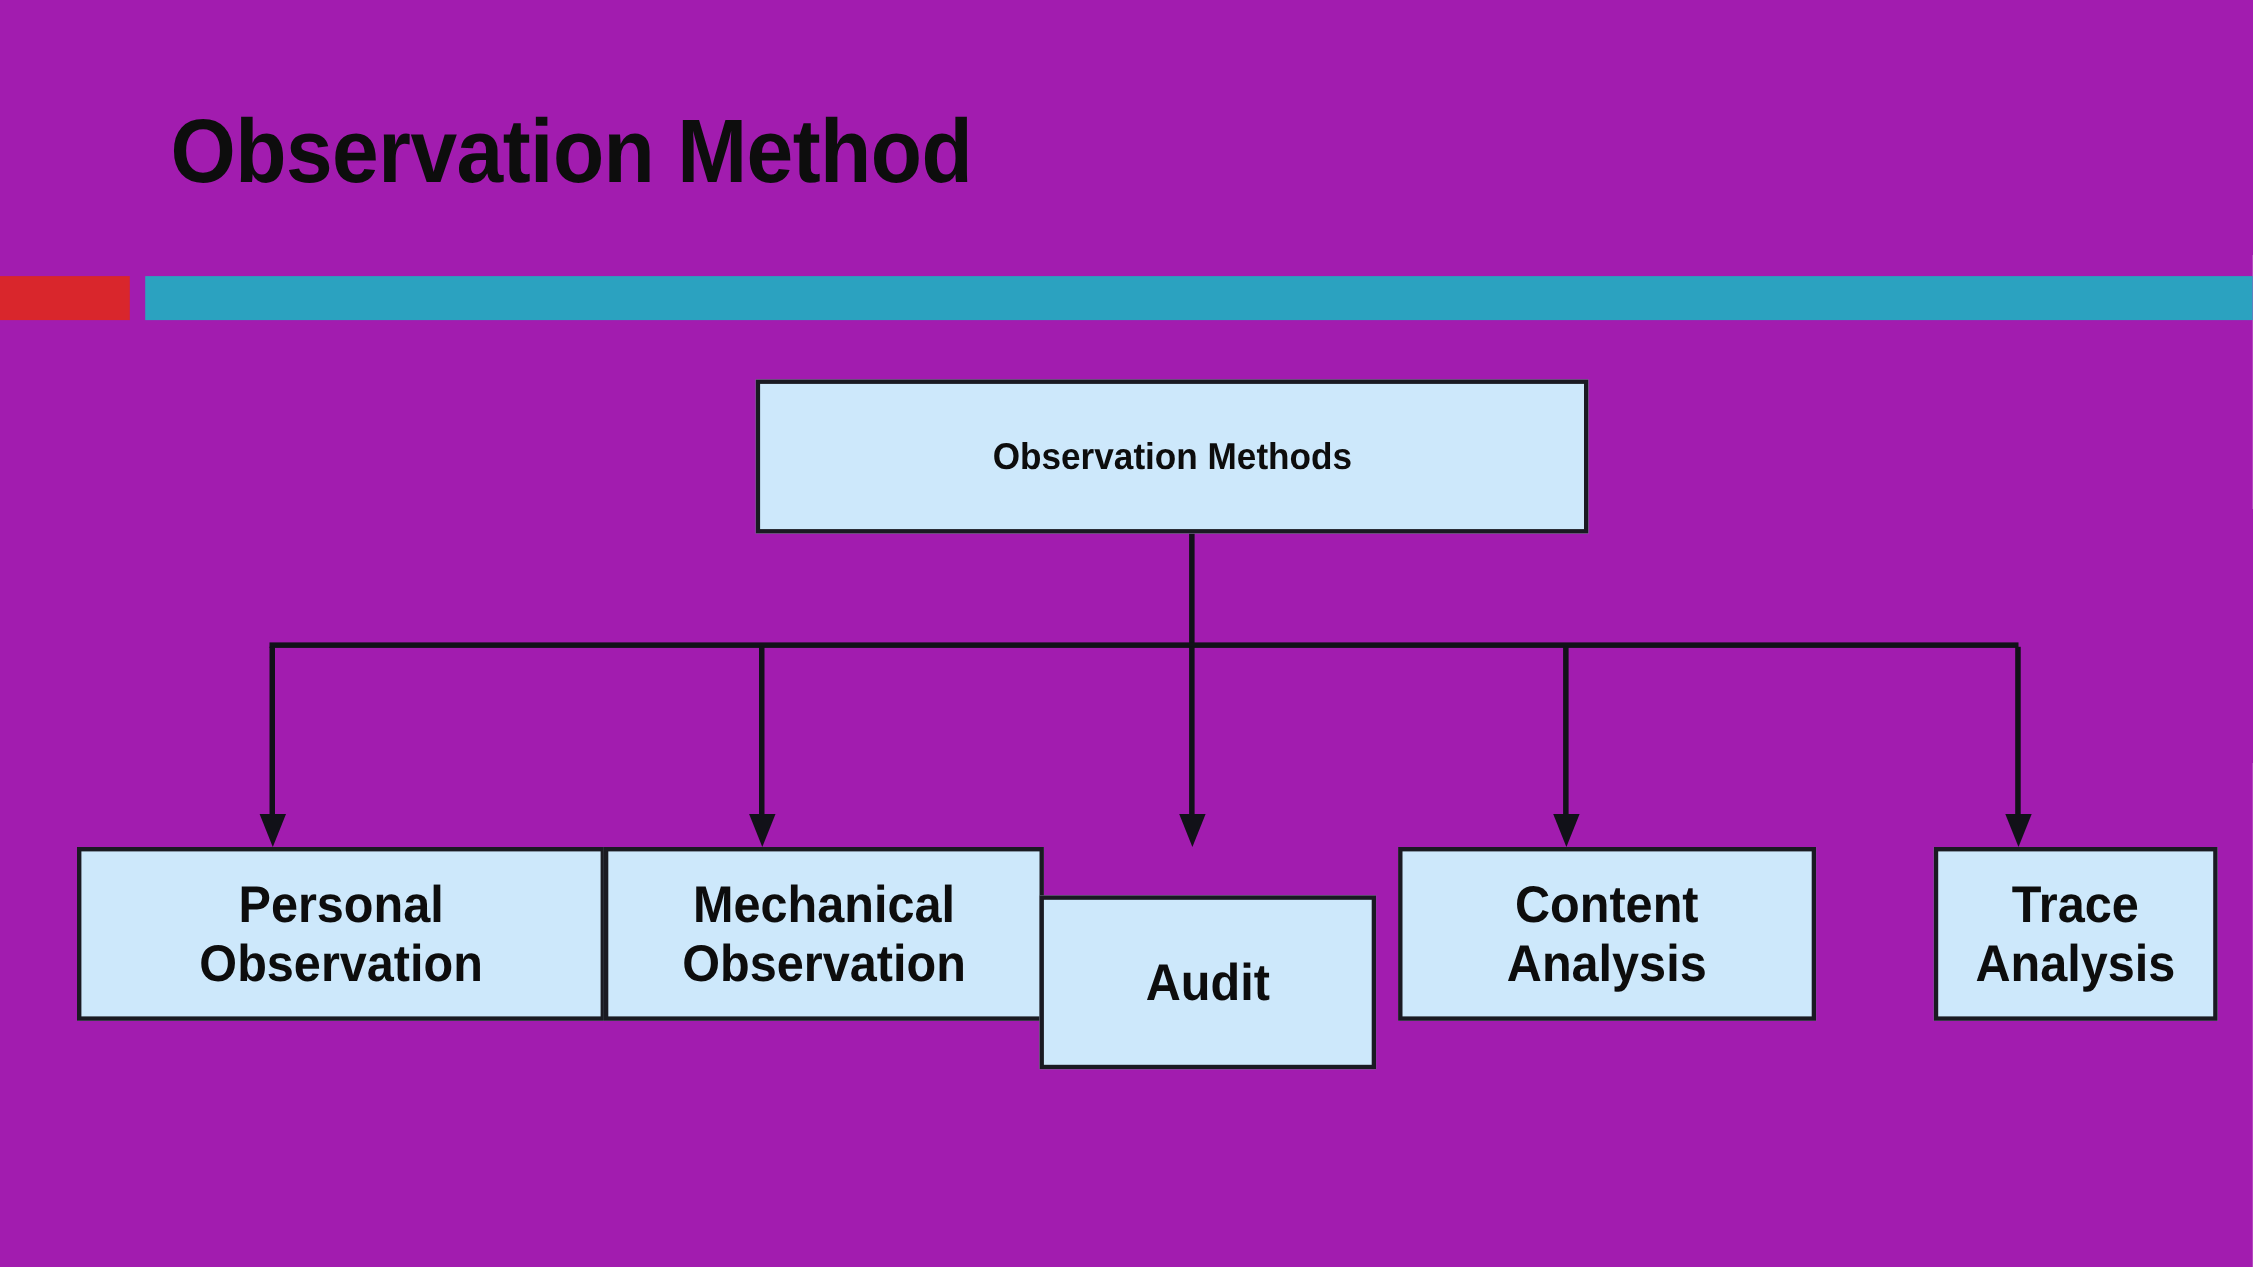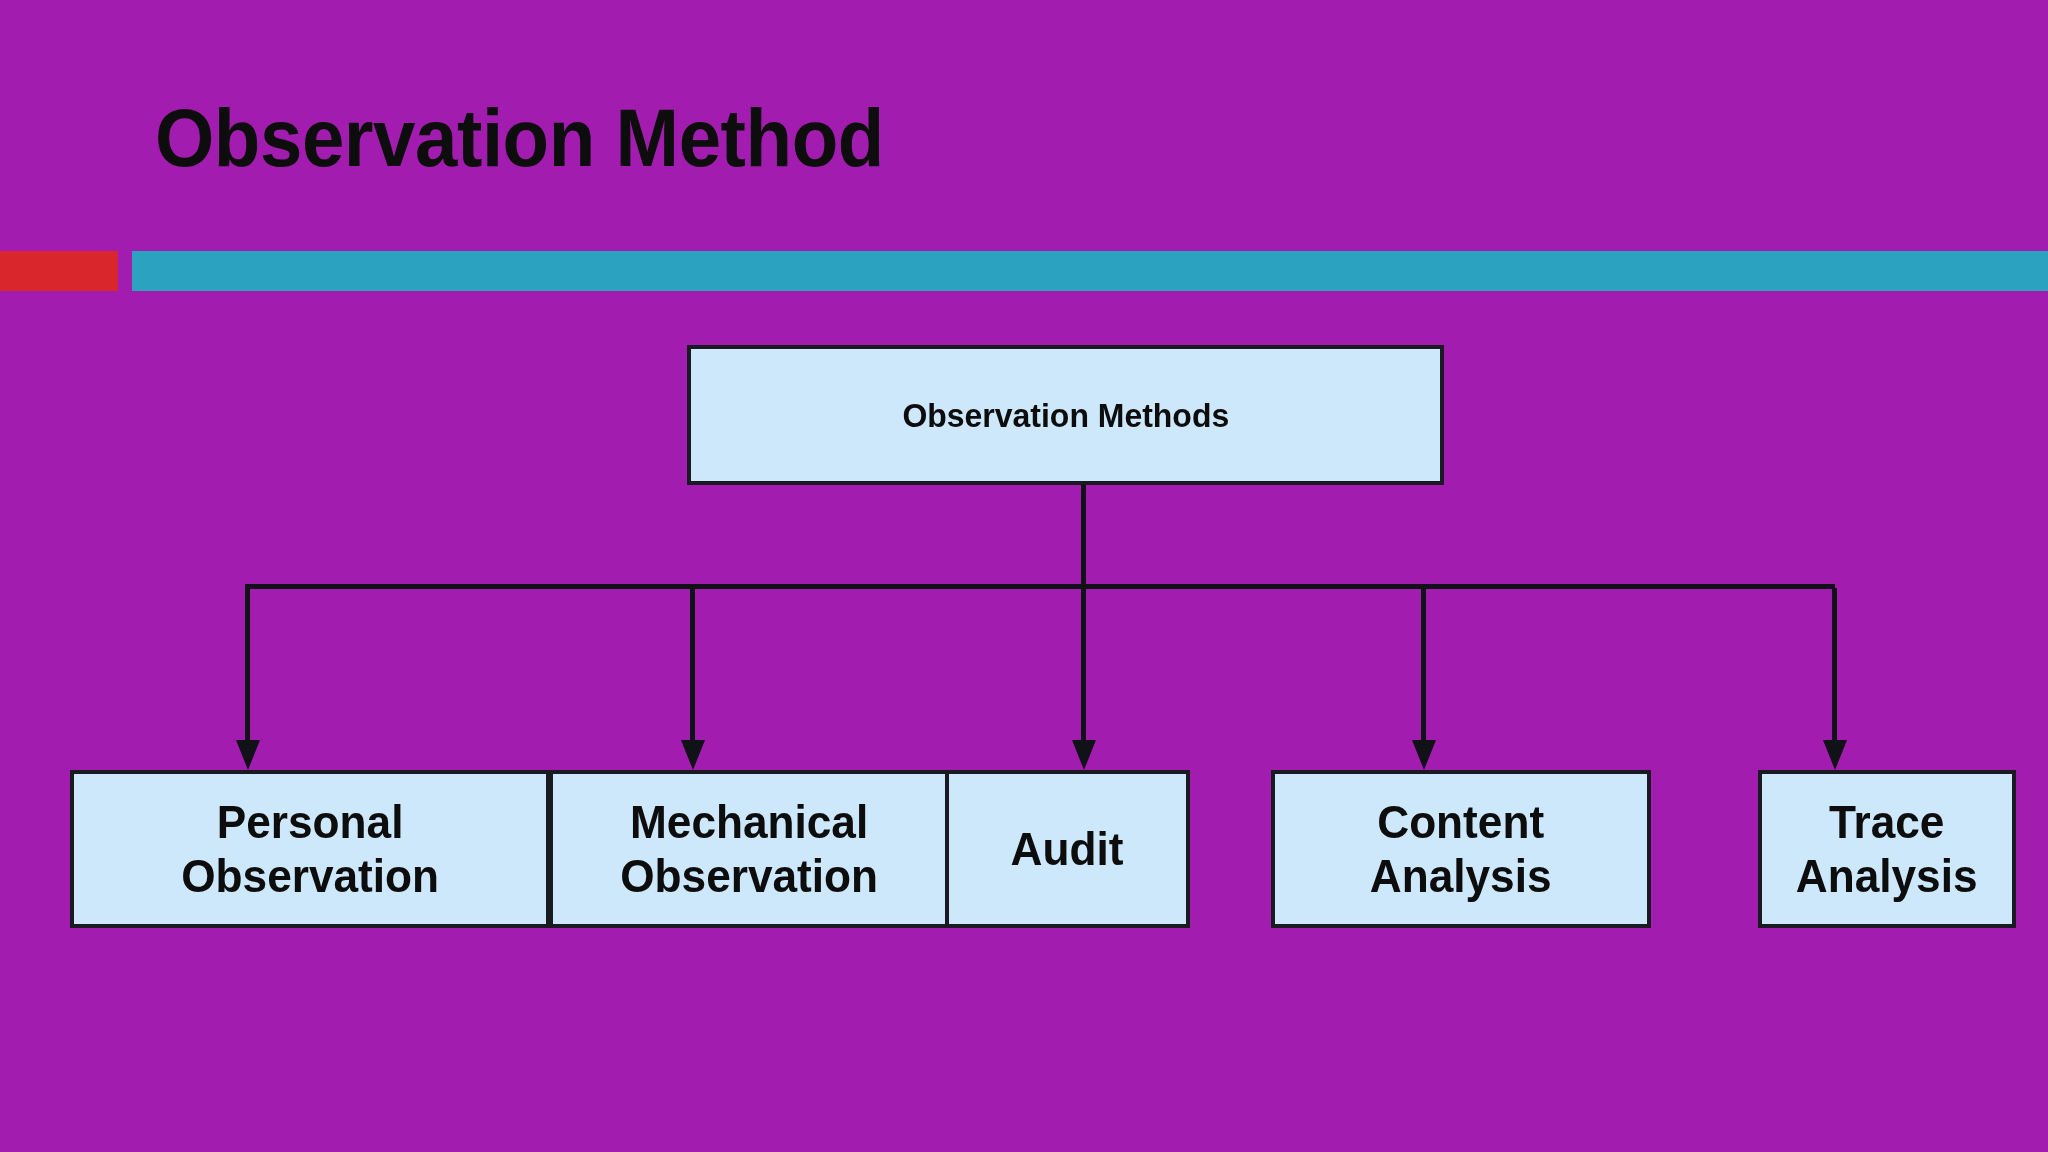--- a/index.html
+++ b/index.html
@@ -81,21 +81,21 @@
   }
 
   .leaf {
     top: 770px;
     height: 158px;
     font-size: 47px;
     line-height: 54px;
   }
   #node-personal   { left:  70px; width: 480px; }
   #node-mechanical { left: 504px; width: 400px; margin-left: 45px; }
-  #node-audit      { left: 945px; width: 245px; }
+  #node-audit      { left: 945px; width: 306px; margin-top: 44px; }
   #node-content    { left: 1255px; width: 380px; margin-left: 16px; }
   #node-trace      { left: 1758px; width: 258px; }
 
   
   .conn {
     position: absolute;
     background: #111118;
   }
   .v-line { width: 5px; }
   .h-line { height: 5px; }

